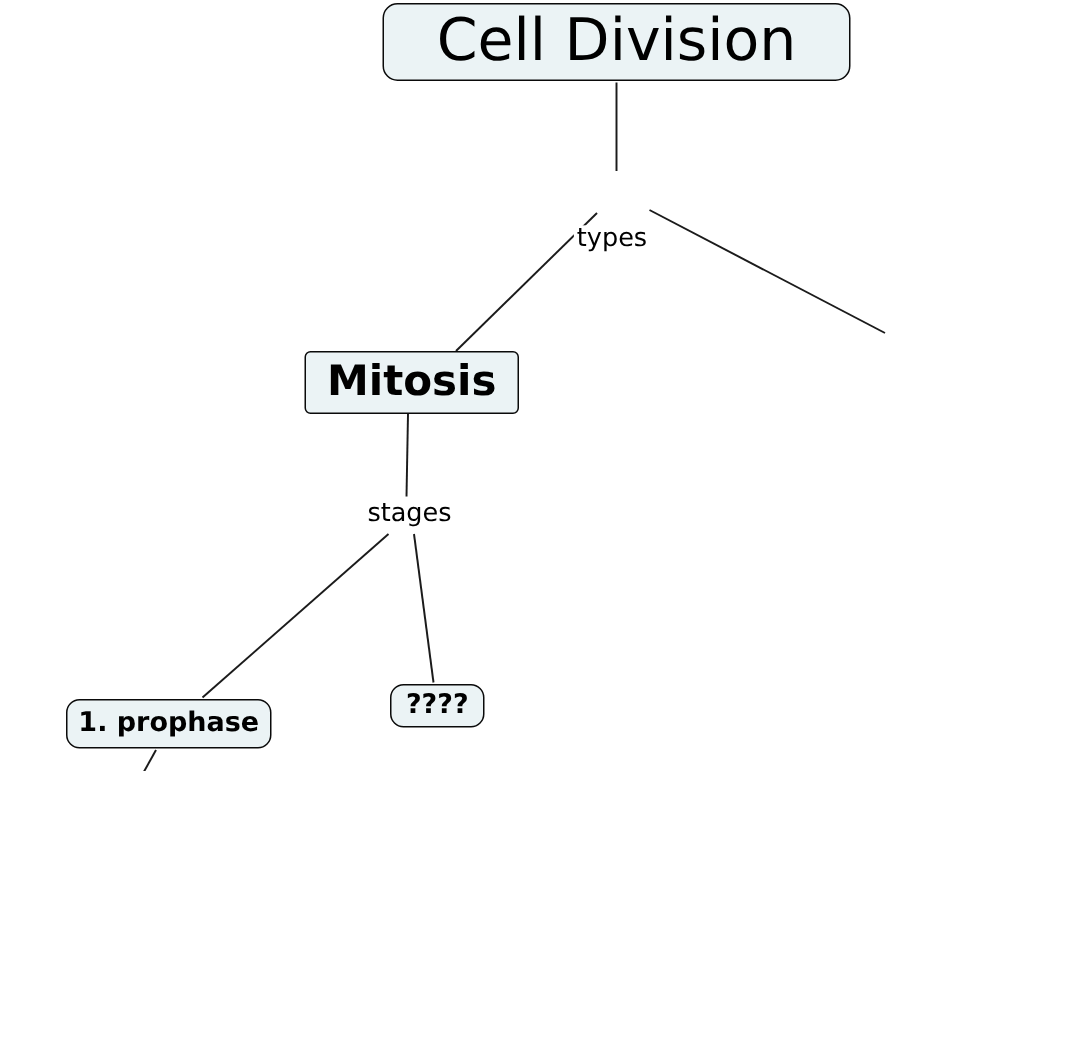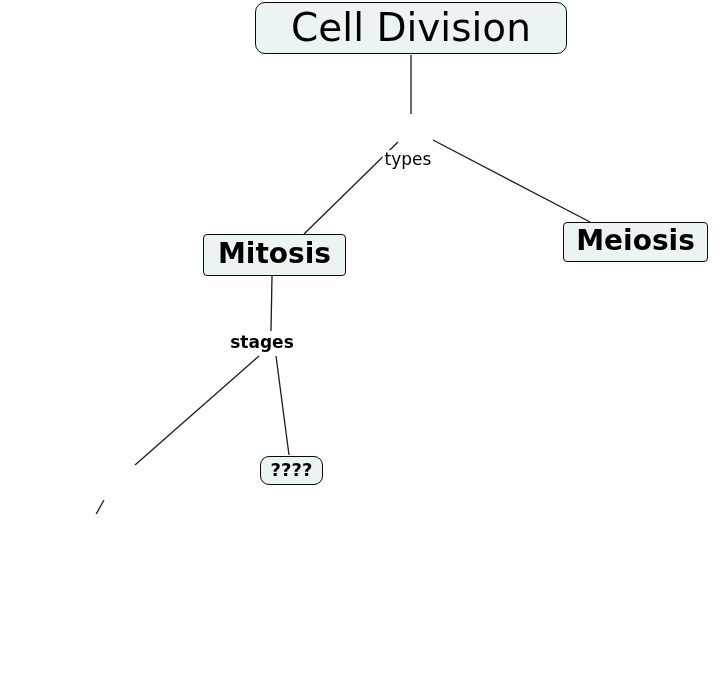--- a/index.html
+++ b/index.html
@@ -77,32 +77,32 @@
   </svg>
 
   <div class="node node-title" style="left:255px; top:2px; width:312px; height:52px;">
     <span class="lbl">Cell Division</span>
   </div>
 
   <div class="node node-major" style="left:203px; top:234px; width:143px; height:42px;">
     <span class="lbl">Mitosis</span>
   </div>
 
-  <div class="node node-major" style="left:563px; top:222px; width:145px; height:40px;">
-    <span class="lbl">Meiosis</span>
+
+  <div class="node node-minor" style="left:44px; top:466px; width:137px; height:33px;">
+    <span class="lbl">1. prophase</span>
   </div>
-
 
   <div class="node node-minor" style="left:260px; top:456px; width:63px; height:29px;">
     <span class="lbl">????</span>
   </div>
 
   <div class="node node-minor" style="left:0px; top:668px; width:29px; height:27px;">
     <span class="lbl">s</span>
   </div>
 
   <div class="link-label" style="left:408px; top:128px;margin-top:32px;">types</div>
 
-  <div class="link-label" style="left:262px; top:343px;font-weight:bold;">stages</div>
+  <div class="link-label" style="left:273px; top:343px;">stages</div>
 
   <div class="link-label" style="left:59px; top:584px;">d</div>
 
 </div>
 
 </body></html>

